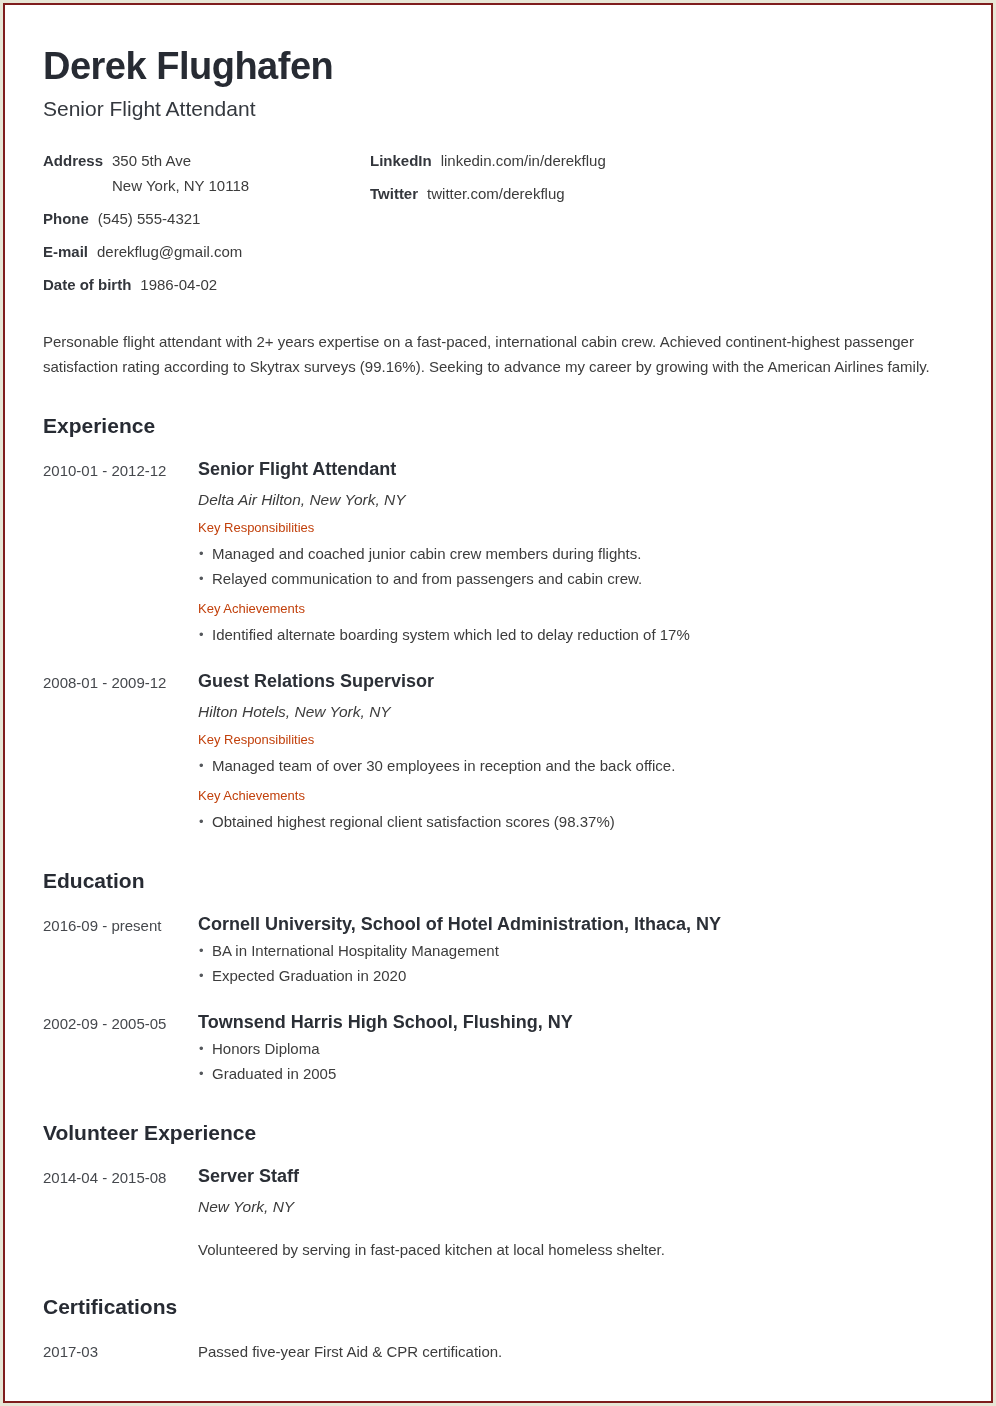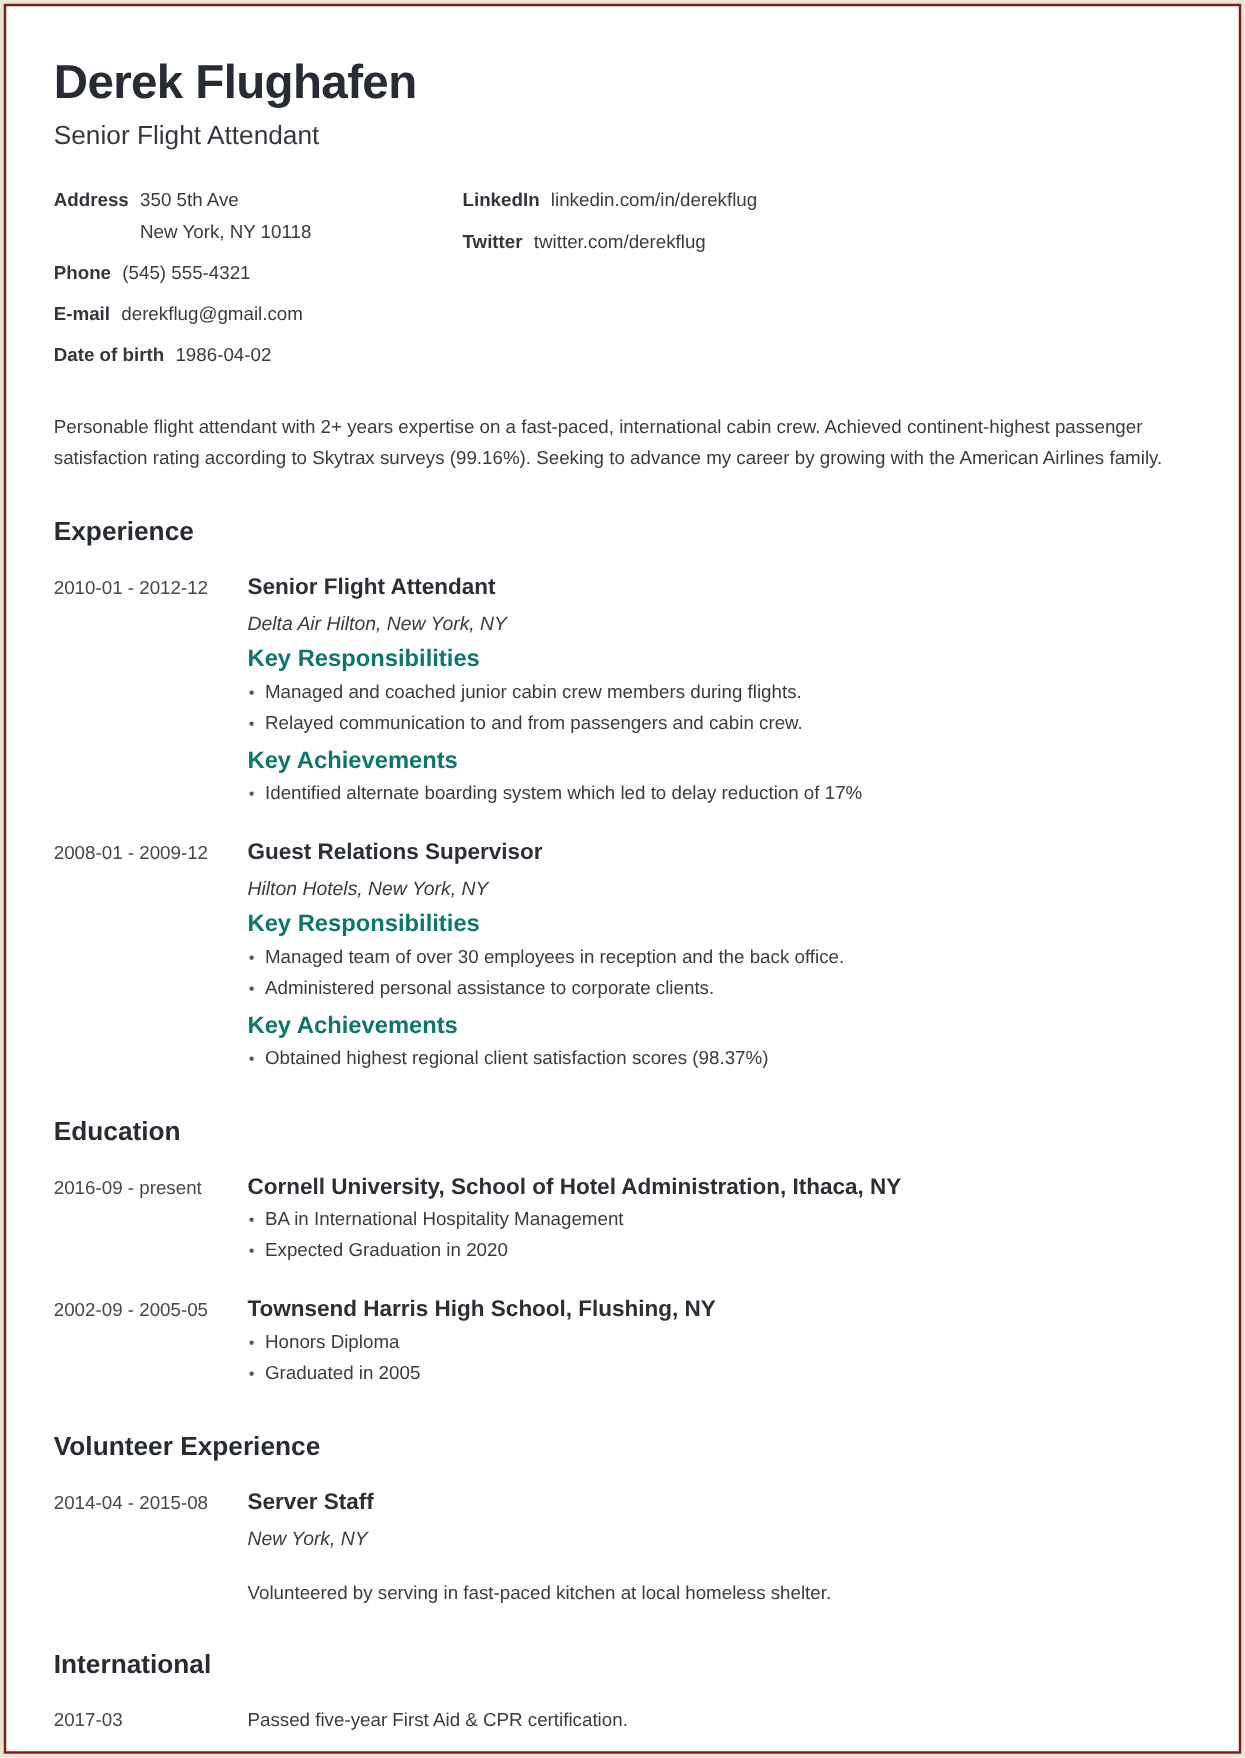--- a/index.html
+++ b/index.html
@@ -38,21 +38,21 @@
 
   
   .section-heading { font-size:21px; font-weight:bold; color:#272b33; margin:35px 0 0 0; line-height:1.15; }
   .section-body { margin-top:20px; }
   .entry { display:flex; margin-bottom:23px; }
   .entry:last-child { margin-bottom:0; }
   .dates { flex:0 0 155px; font-size:15px; color:#45484d; line-height:22px; padding-top:2px; }
   .entry-body { flex:1; min-width:0; }
   .entry-title { font-size:18px; font-weight:bold; color:#2b2f36; margin:0; line-height:22px; }
   .company { font-style:italic; font-size:15.5px; color:#3c3c3c; margin-top:9px; line-height:21px; }
-  .sub-label { font-weight:bold; font-size:19px; color:#0f766e; margin-top:7px; line-height:21px; }
+  .sub-label { font-weight:normal; font-size:13px; color:#c2410c; margin-top:7px; line-height:21px; }
   ul.bullets { margin:3px 0 0 0; padding:0; list-style:none; }
   ul.bullets li {
     font-size:15px; color:#3c3c3c; line-height:25px;
     padding-left:14px; position:relative;
   }
   ul.bullets li::before { content:"\2022"; position:absolute; left:1px; top:0; color:#55585c; font-size:13px; }
   .edu-bullets { margin-top:9px; }
   .vol-desc { font-size:15px; color:#3c3c3c; margin-top:22px; line-height:21px; }
   .cert-desc { font-size:15px; color:#3c3c3c; line-height:22px; padding-top:2px; }
 </style>
@@ -124,21 +124,20 @@
       </div>
 
       <div class="entry">
         <div class="dates">2008-01 - 2009-12</div>
         <div class="entry-body">
           <h3 class="entry-title">Guest Relations Supervisor</h3>
           <div class="company">Hilton Hotels, New York, NY</div>
           <div class="sub-label">Key Responsibilities</div>
           <ul class="bullets">
             <li>Managed team of over 30 employees in reception and the back office.</li>
-            <li>Administered personal assistance to corporate clients.</li>
           </ul>
           <div class="sub-label">Key Achievements</div>
           <ul class="bullets">
             <li>Obtained highest regional client satisfaction scores (98.37%)</li>
           </ul>
         </div>
       </div>
 
     </div>
   </section>
@@ -180,21 +179,21 @@
         <div class="entry-body">
           <h3 class="entry-title">Server Staff</h3>
           <div class="company">New York, NY</div>
           <div class="vol-desc">Volunteered by serving in fast-paced kitchen at local homeless shelter.</div>
         </div>
       </div>
     </div>
   </section>
 
   <section>
-    <h2 class="section-heading">International</h2>
+    <h2 class="section-heading">Certifications</h2>
     <div class="section-body">
       <div class="entry">
         <div class="dates">2017-03</div>
         <div class="entry-body">
           <div class="cert-desc">Passed five-year First Aid &amp; CPR certification.</div>
         </div>
       </div>
     </div>
   </section>
 

